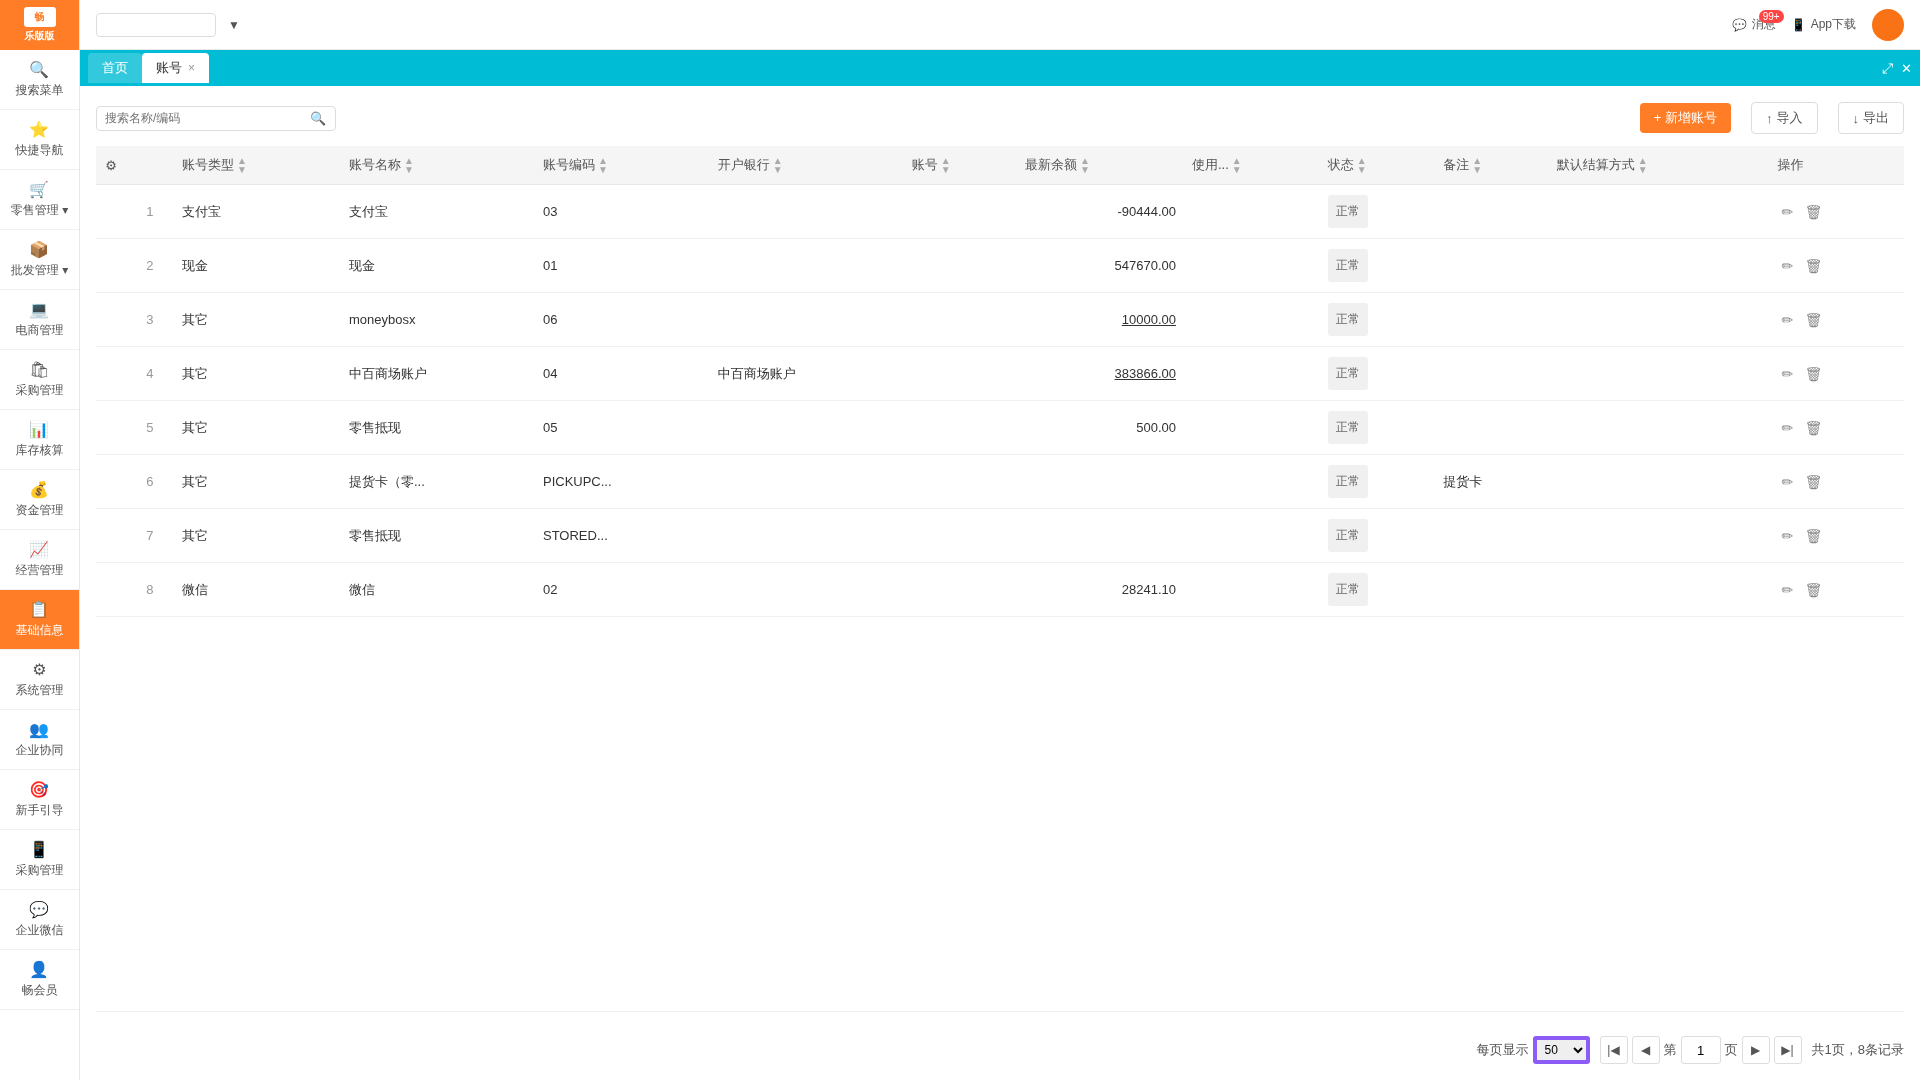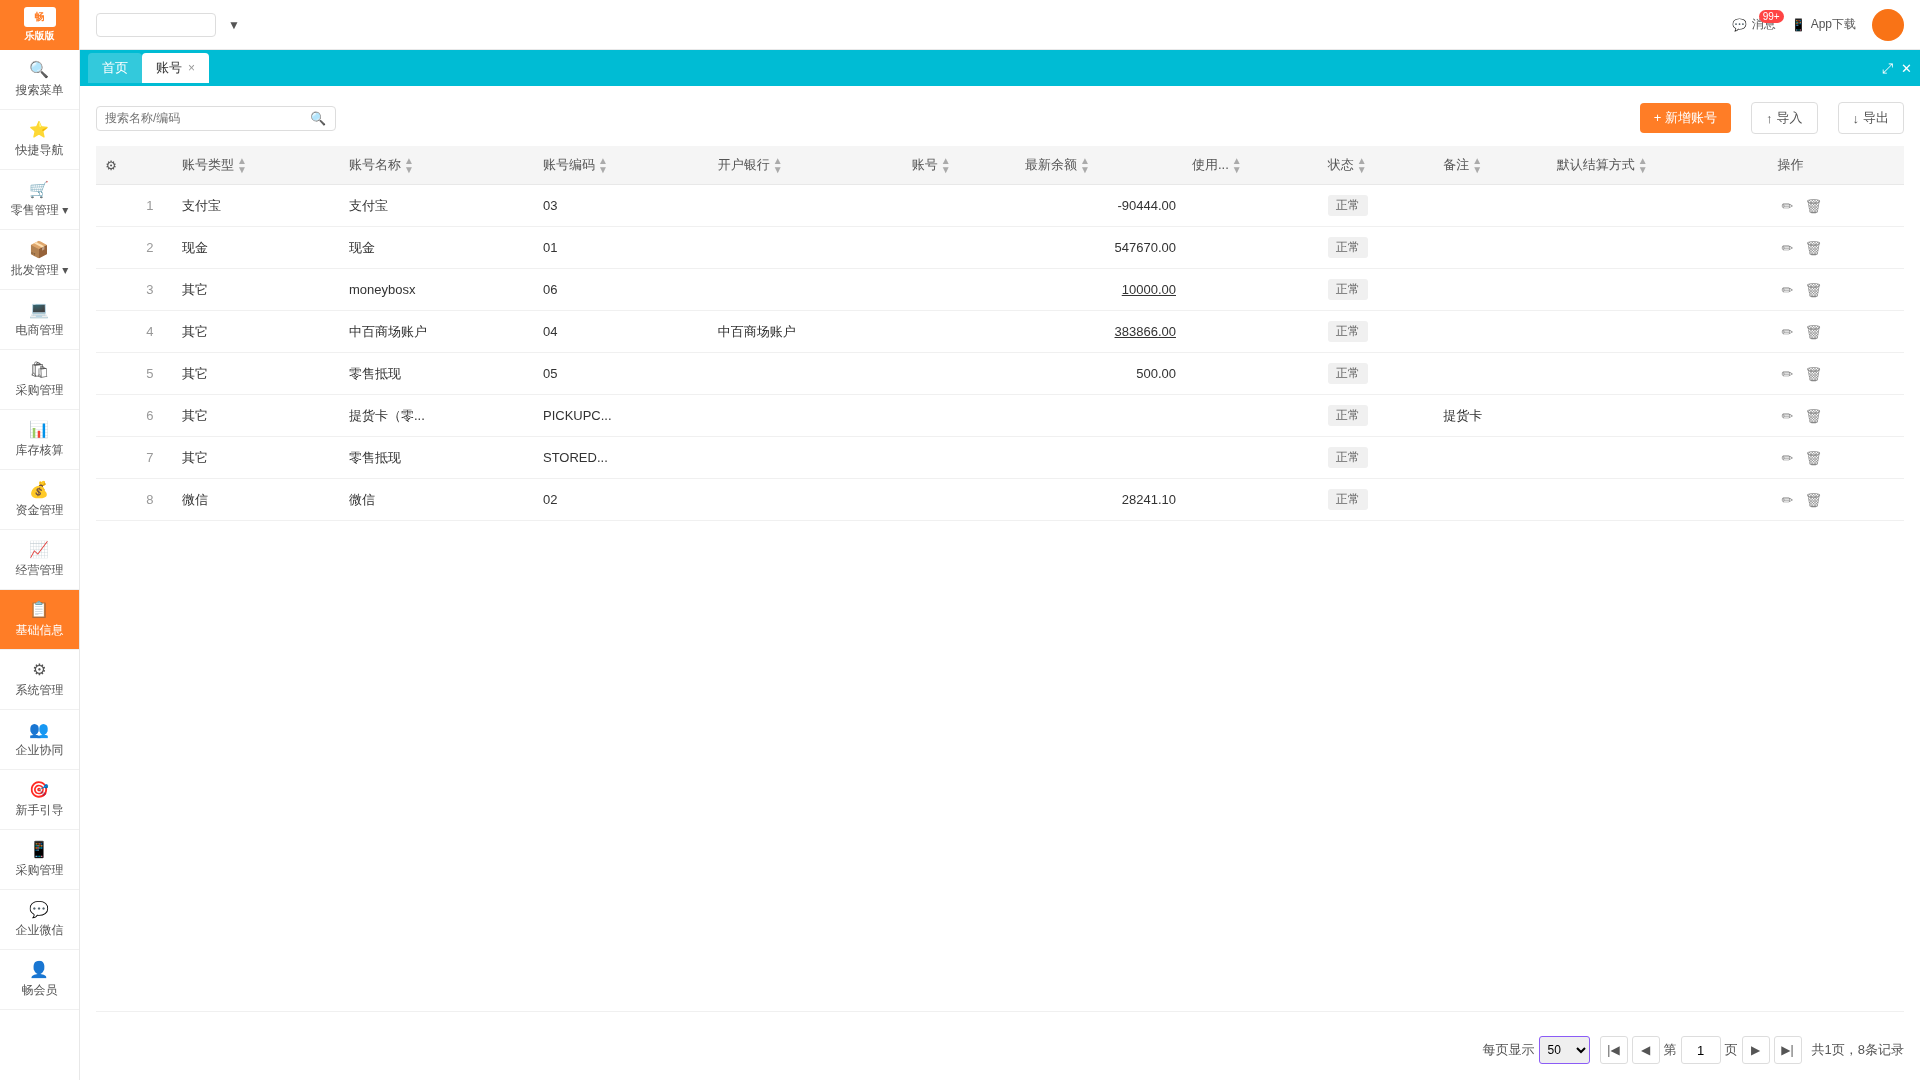--- a/index.html
+++ b/index.html
@@ -254,21 +254,21 @@
       border-bottom: 1px solid #f0f0f0;
       color: #333;
       white-space: nowrap;
     }
     .th-sort { display: flex; align-items: center; gap: 3px; cursor: pointer; }
     .sort-icon { font-size: 10px; color: #aaa; display: flex; flex-direction: column; line-height: 0.9; }
     .status-normal {
       background: #f0f0f0;
       color: #666;
       border-radius: 3px;
-      padding: 2px 8px;
+      padding: 8px 8px;
       font-size: 12px;
       display: inline-block;
       font-family: Liberation Serif, serif;
     }
     .action-btn {
       background: none;
       border: none;
       cursor: pointer;
       color: #888;
       font-size: 14px;
@@ -310,21 +310,21 @@
       border-radius: 3px;
       text-align: center;
       font-size: 13px;
     }
     .per-page-select {
       display: flex;
       align-items: center;
       gap: 4px;
     }
     .per-page-select select {
-      border: 1px solid #8b5cf6;
+      border: 4px solid #8b5cf6;
       border-radius: 3px;
       padding: 2px 4px;
       font-size: 12px;
       height: 28px;
     }
   </style>
 </head>
 <body>
 
 <div class="sidebar">

